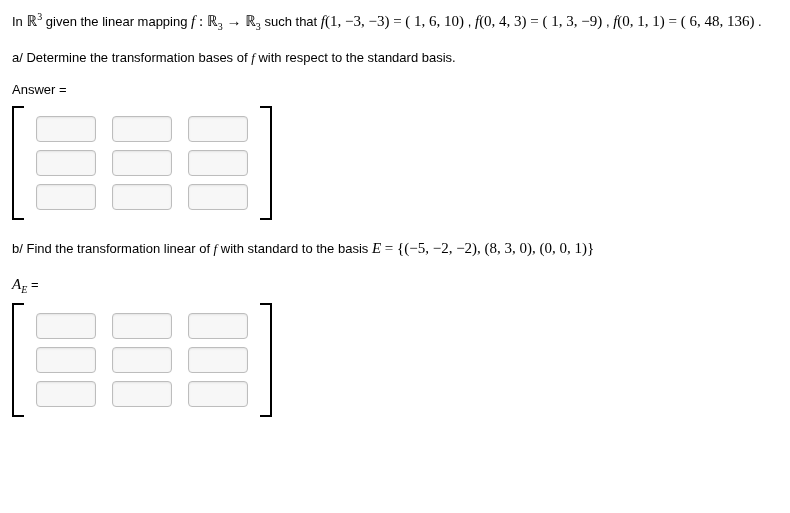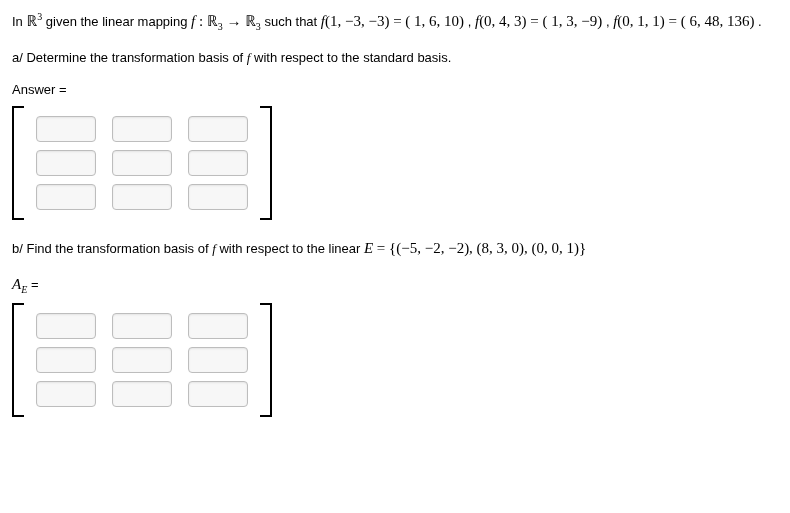--- a/index.html
+++ b/index.html
@@ -72,21 +72,21 @@
   }
 </style>
 </head>
 <body>
 
 <div class="para">
   <span>In </span><span class="math bb">ℝ<span class="sup">3</span></span><span> given the linear mapping </span><span class="math"><span class="mathit">f</span> : ℝ<span class="sub">3</span> → ℝ<span class="sub">3</span></span><span> such that </span><span class="math"><span class="mathit">f</span>(1, −3, −3) = ( 1, 6, 10)</span><span> , </span><span class="math"><span class="mathit">f</span>(0, 4, 3) = ( 1, 3, −9)</span><span> , </span><span class="math"><span class="mathit">f</span>(0, 1, 1) = ( 6, 48, 136)</span><span> .</span>
 </div>
 
 <div class="para">
-  <span>a/ Determine the transformation basis of </span><span class="mathit">f</span><span> with respect to the standard basis.</span>
+  <span>a/ Determine the transformation bases of </span><span class="mathit">f</span><span> with respect to the standard basis.</span>
 </div>
 
 <div class="answer-label">Answer =</div>
 
 <div class="matrix-wrap">
   <div class="bracket left"></div>
   <div class="matrix-grid">
     <input class="cell" value="" style="">
     <input class="cell" value="" style="">
     <input class="cell" value="" style="">
@@ -94,21 +94,21 @@
     <input class="cell" value="" style="">
     <input class="cell" value="" style="">
     <input class="cell" value="" style="">
     <input class="cell" value="" style="">
     <input class="cell" value="" style="">
   </div>
   <div class="bracket right"></div>
 </div>
 
 <div class="para">
-  <span>b/ Find the transformation basis of </span><span class="mathit">f</span><span> with respect to the linear </span><span class="math"><span class="mathit">E</span> = {(−5, −2, −2), (8, 3, 0), (0, 0, 1)}</span>
+  <span>b/ Find the transformation linear of </span><span class="mathit">f</span><span> with standard to the basis </span><span class="math"><span class="mathit">E</span> = {(−5, −2, −2), (8, 3, 0), (0, 0, 1)}</span>
 </div>
 
 <div class="answer-label">
   <span class="math"><span class="mathit">A</span><span class="sub mathit">E</span></span><span> =</span>
 </div>
 
 <div class="matrix-wrap">
   <div class="bracket left"></div>
   <div class="matrix-grid">
     <input class="cell" value="" style="">

